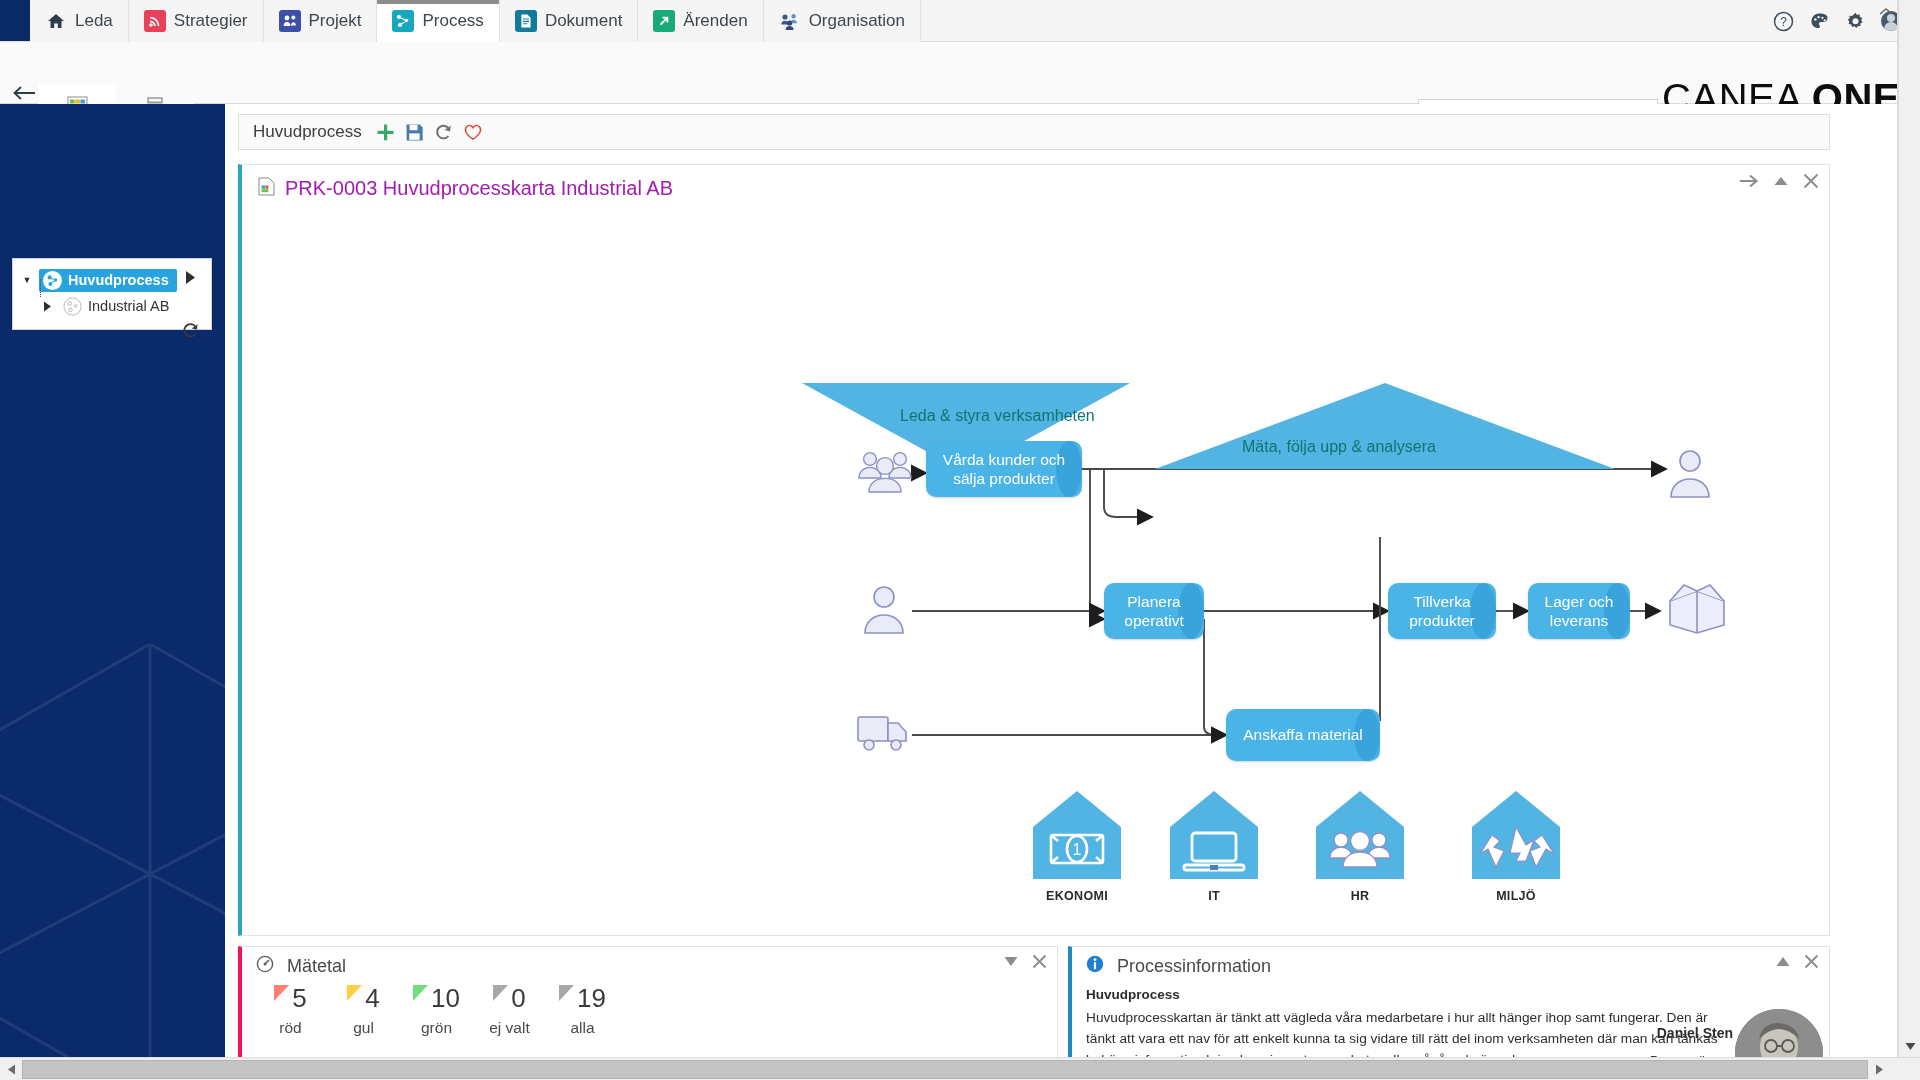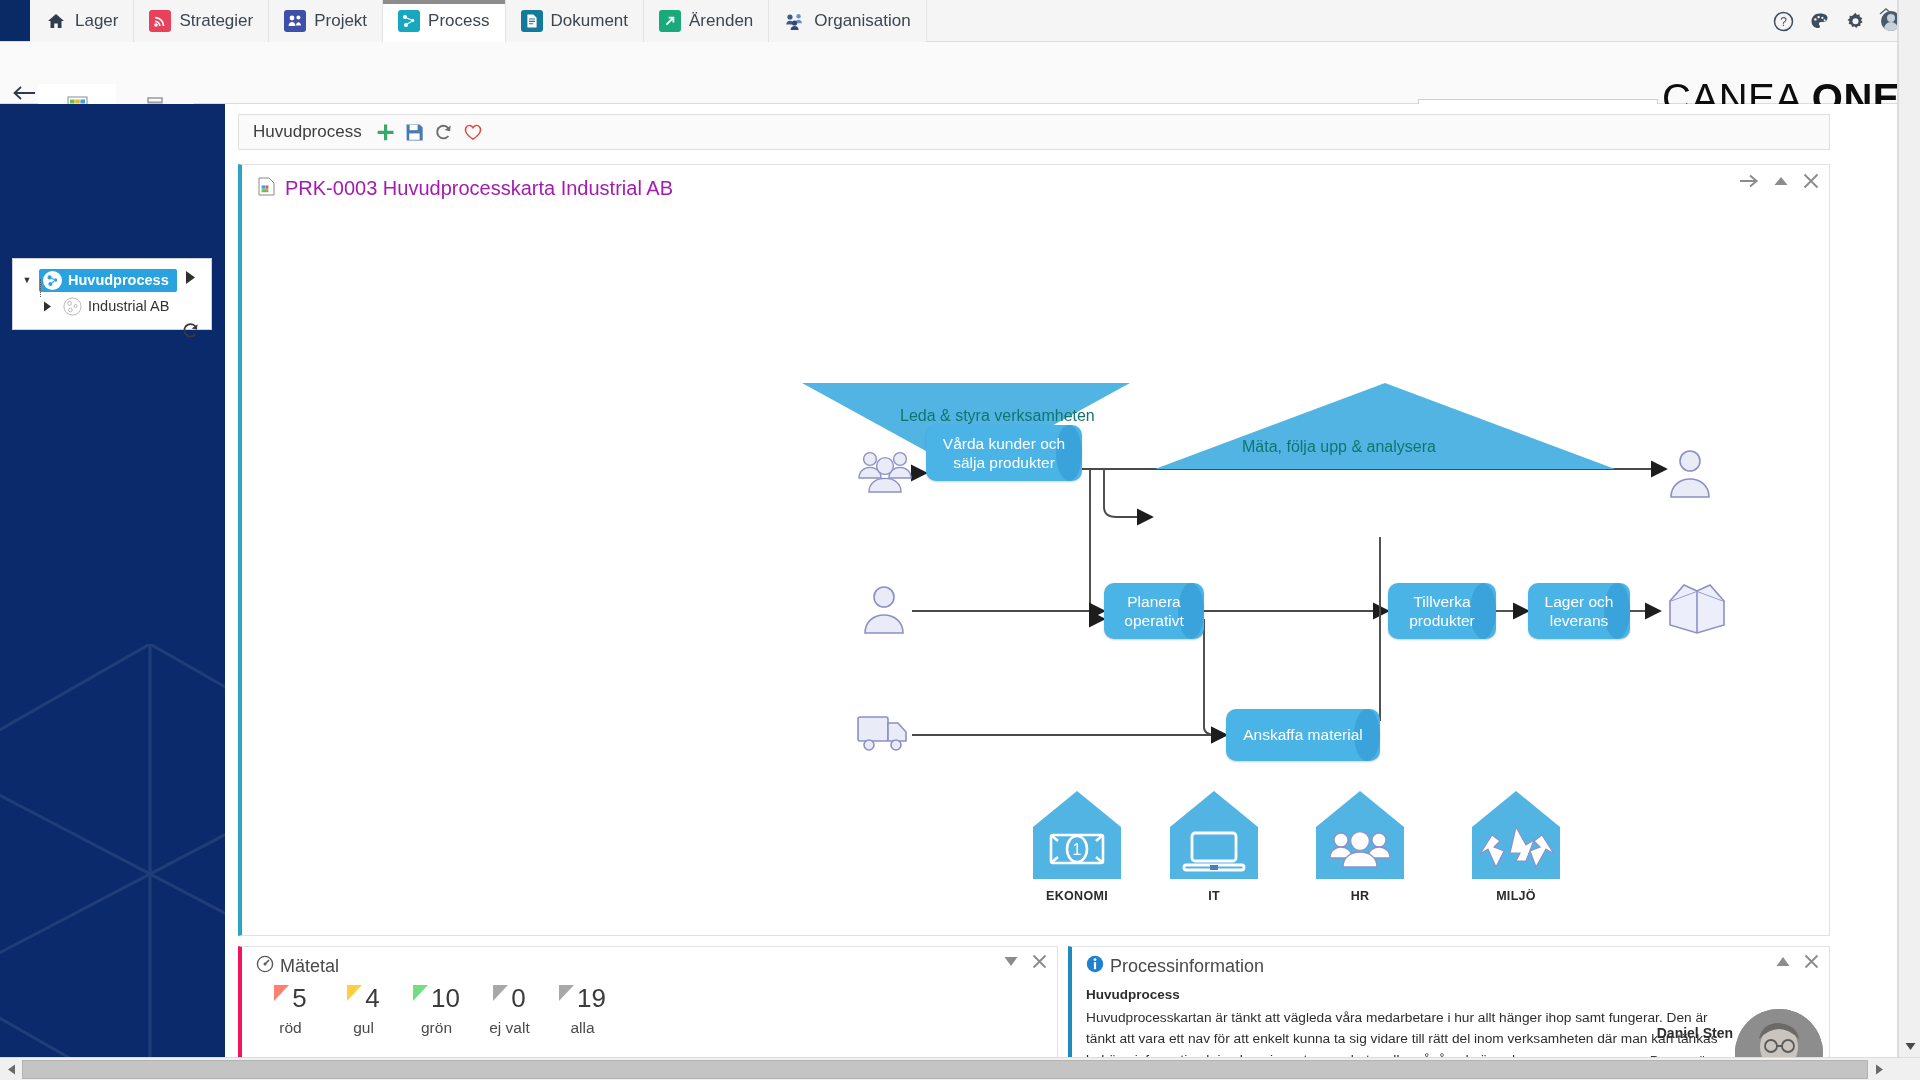--- a/index.html
+++ b/index.html
@@ -162,21 +162,21 @@
   
   .panel-metrics {
     position:absolute; left:13px; top:842px; width:820px; height:122px;
     background:#ffffff; border:1px solid #e2e2e2; border-left:4px solid #f5145b;
   }
   .panel-info {
     position:absolute; left:843px; top:842px; width:762px; height:200px;
     background:#ffffff; border:1px solid #e2e2e2; border-left:4px solid #1f8ac0;
     overflow:hidden;
   }
-  .sp-head { position:relative; height:38px; display:flex; align-items:center; gap:6px; padding-left:14px; }
+  .sp-head { position:relative; height:38px; display:flex; align-items:center; gap:13px; padding-left:14px; }
   .sp-head .sp-title { font-size:18px; color:#4a4a4a; }
   .sp-ctrls { position:absolute; right:10px; top:7px; display:flex; align-items:center; gap:13px; color:#8c8c8c;}
   .sp-ctrls span { cursor:pointer; display:flex; align-items:center; }
 
   .metrics-row { display:flex; gap:0; padding:0 12px; }
   .metric { width:73px; display:flex; flex-direction:column; align-items:center; cursor:pointer; }
   .metric .mtop { display:flex; align-items:flex-start; gap:2px; height:34px; }
   .flag { width:16px; height:17px; flex:none; }
   .metric .mval { font-size:26px; color:#3b3b3b; line-height:1; }
   .metric .mlab { font-size:15.5px; color:#4a4a4a; }
@@ -217,21 +217,21 @@
   <div class="topbar">
     <div class="nav-left-gap"></div>
     <div class="navtabs">
 
       <div class="navtab">
         <span class="tile">
           <svg width="20" height="20" viewBox="0 0 20 20">
               <path d="M10 3 L18 10 H15.5 V17 H11.8 V12.5 H8.2 V17 H4.5 V10 H2 Z" fill="#2f3d4c"></path>
             </svg>
         </span>
-        <span>Lager</span>
+        <span>Leda</span>
       </div>
 
       <div class="navtab">
         <span class="tile" style="background:#e8415c">
           <svg width="16" height="16" viewBox="0 0 16 16">
               <circle cx="4" cy="12" r="1.8" fill="#fff"></circle>
               <path d="M3.2 8.4a4.6 4.6 0 0 1 4.6 4.6" stroke="#fff" stroke-width="1.7" fill="none"></path>
               <path d="M3.2 4.6a8.4 8.4 0 0 1 8.4 8.4" stroke="#fff" stroke-width="1.7" fill="none"></path>
             </svg>
         </span>
@@ -586,21 +586,21 @@
         <span style="position:absolute; left:1424px; top:368px;">
           <svg width="62" height="56" viewBox="0 0 62 56">
             <g fill="#eceefb" stroke="#8d90c6" stroke-width="1.6">
               <path d="M4 22 L31 12 L58 22 L58 46 L31 54 L4 46 Z"></path>
               <path d="M4 22 L18 6 L31 12 M58 22 L44 6 L31 12"></path>
               <path d="M31 12 V54"></path>
             </g>
           </svg>
         </span>
 
-        <div class="procbox" style="left:684px; top:214px; width:156px; height:56px;">
+        <div class="procbox" style="left:684px; top:230px; width:156px; height:56px;">
           <span>Vårda kunder och sälja produkter</span>
         </div>
 
 
         <div class="procbox" style="left:862px; top:372px; width:100px; height:56px;">
           <span>Planera operativt</span>
         </div>
 
         <div class="procbox" style="left:984px; top:498px; width:154px; height:52px;">
           <span>Anskaffa material</span>

